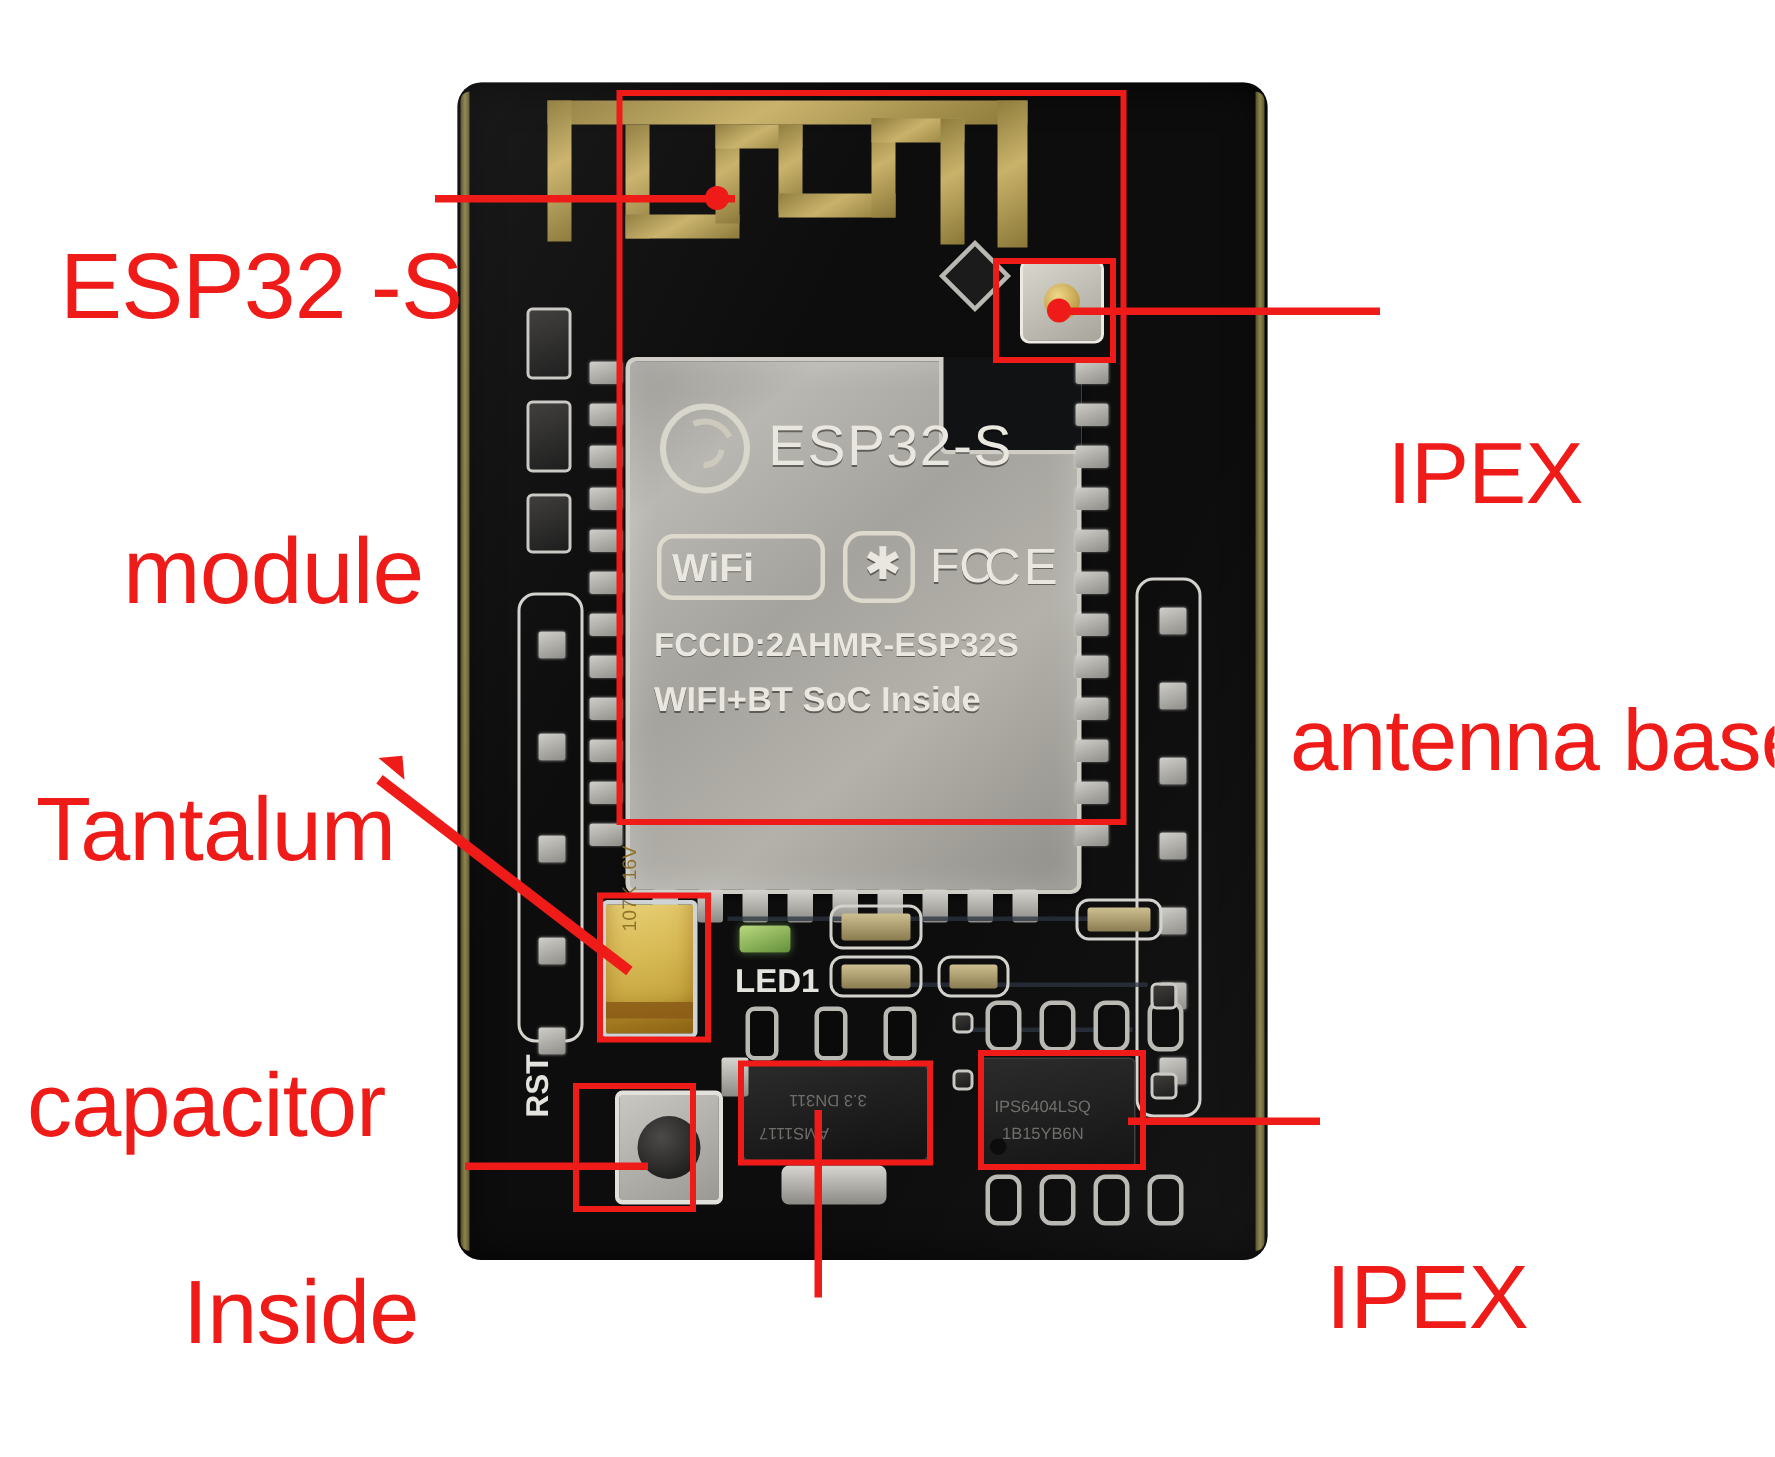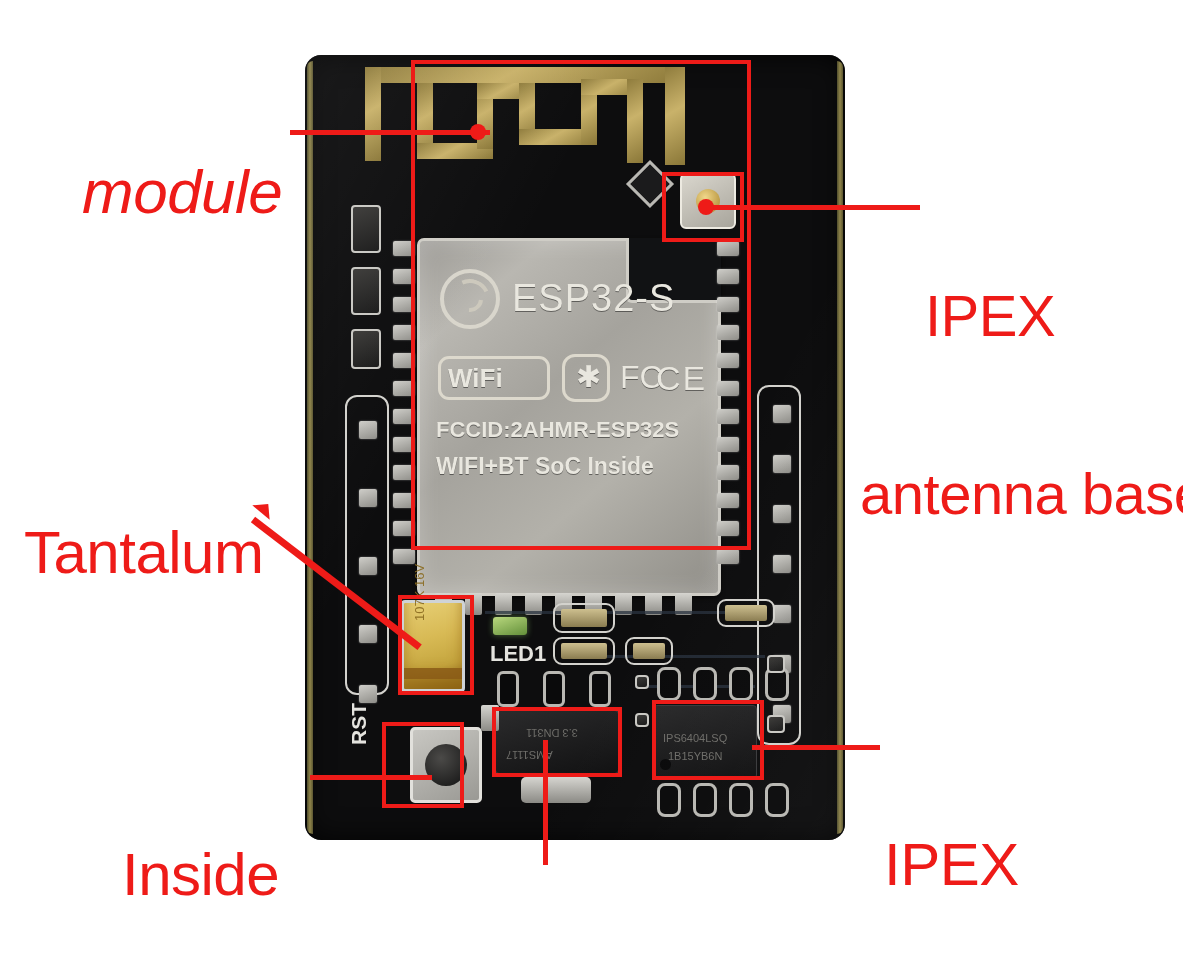--- a/index.html
+++ b/index.html
@@ -292,30 +292,32 @@
   <div class="arrowhead" style="left:243px;top:505px;border-left:10px solid transparent;border-right:16px solid #ee1b18;
               border-bottom:16px solid transparent;transform:rotate(-5deg);"></div>
 
   <div class="lead hline" style="left:310px;top:775px;width:122px;"></div>
 
   <div class="lead hline" style="left:752px;top:745px;width:128px;"></div>
 
   <div class="lead vline" style="left:543px;top:740px;height:125px;"></div>
 
   <div class="ann" style="left:40px;top:34px;font-size:62px;">
-    <div style="margin-left:42px;font-style:italic;">module</div>
+    <div>ESP32 -S</div>
+    <div style="margin-left:42px;">module</div>
   </div>
 
   <div class="ann" style="left:925px;top:168px;font-size:58px;">
     <div>IPEX</div>
     <div style="margin-left:-65px;">antenna base</div>
   </div>
 
   <div class="ann" style="left:24px;top:400px;font-size:60px;">
     <div>Tantalum</div>
+    <div style="margin-left:-6px;">capacitor</div>
   </div>
 
   <div class="ann" style="left:122px;top:722px;font-size:60px;">
     <div>Inside</div>
     
   </div>
 
   <div class="ann" style="left:884px;top:712px;font-size:60px;">
     <div>IPEX</div>
   </div>

